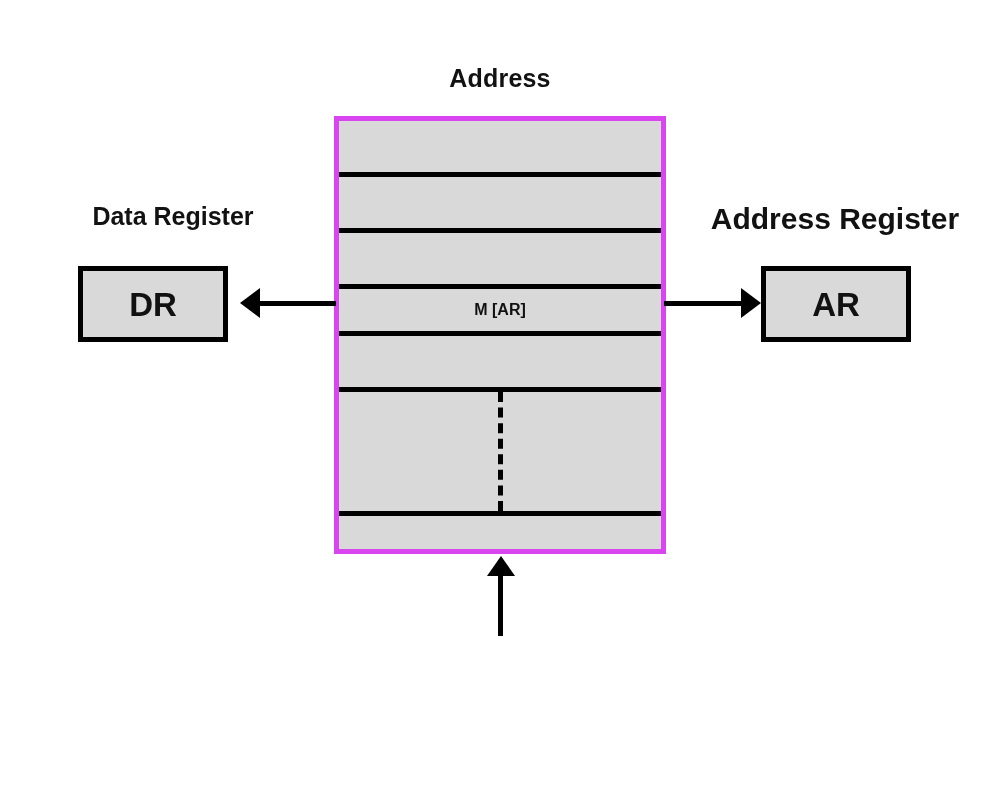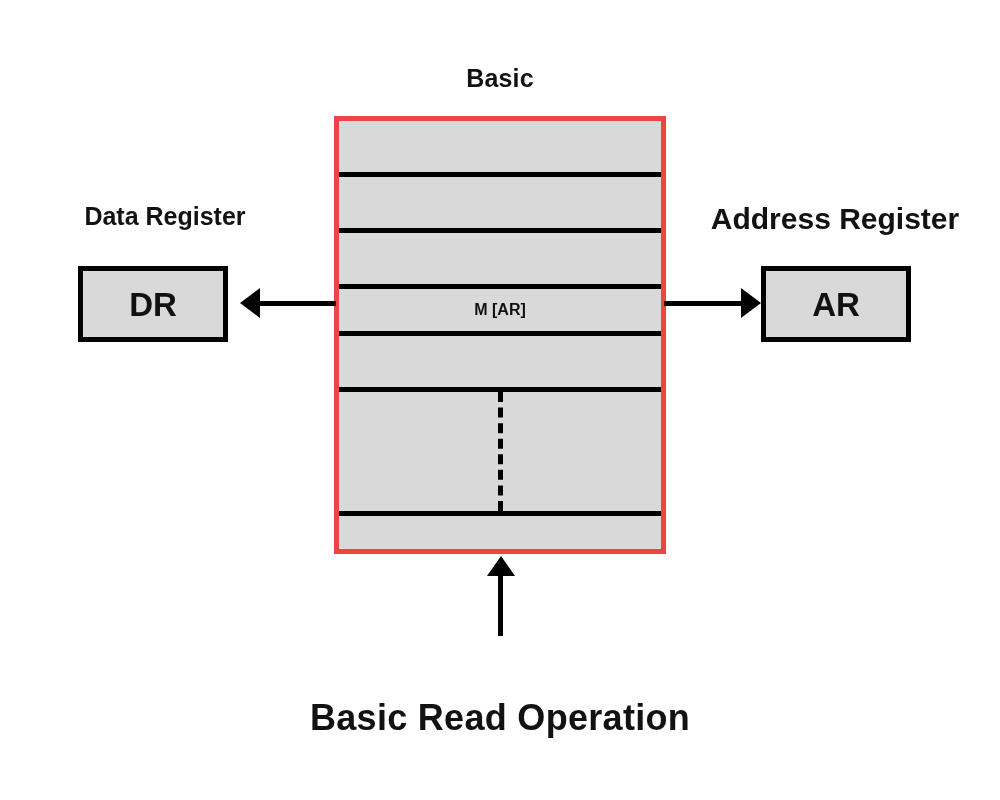--- a/index.html
+++ b/index.html
@@ -28,21 +28,21 @@
     white-space: nowrap;
     line-height: 1;
   }
   #memory-label {
     left: 0; right: 0;
     top: 66px;
     font-size: 25px;
     letter-spacing: 0.2px;
   }
   #data-register-label {
-    left: 20px;
+    left: 28px;
     width: 290px;
     top: 204px;
     font-size: 25px;
   }
   #address-register-label {
     left: 690px;
     width: 290px;
     top: 204px;
     font-size: 30px;
   }
@@ -60,21 +60,21 @@
   }
 
   
   #memory-block {
     position: absolute;
     left: 334px;
     top: 116px;
     width: 332px;
     height: 438px;
     box-sizing: border-box;
-    border: 5px solid #ef4444;
+    border: 5px solid #d946ef;
     background: #d9d9d9;
   }
   .mem-row {
     position: relative;
     box-sizing: border-box;
     width: 100%;
     background: #d9d9d9;
     border-bottom: 5px solid #000000;
   }
   .mem-row:last-child {
@@ -168,21 +168,21 @@
     border-left: 14px solid transparent;
     border-right: 14px solid transparent;
     border-bottom: 20px solid #000000;
   }
 </style>
 </head>
 <body>
 
 <div id="canvas">
 
-  <div class="label" id="memory-label">Basic</div>
+  <div class="label" id="memory-label">Address</div>
 
   <div id="memory-block">
     <div class="mem-row" style="height:56px;">
       <span class="mem-row-label"></span>
     </div>
     <div class="mem-row" style="height:56px;">
       <span class="mem-row-label"></span>
     </div>
     <div class="mem-row" style="height:56px;">
       <span class="mem-row-label"></span>
@@ -214,15 +214,14 @@
 
   <div class="arrow-h" id="arrow-mem-to-dr"></div>
   <div class="arrowhead-left"></div>
 
   <div class="arrow-h" id="arrow-mem-to-ar"></div>
   <div class="arrowhead-right"></div>
 
   <div id="arrow-read-shaft"></div>
   <div id="arrowhead-up"></div>
 
-  <div class="label" id="diagram-title">Basic Read Operation</div>
 
 </div>
 
 </body></html>

